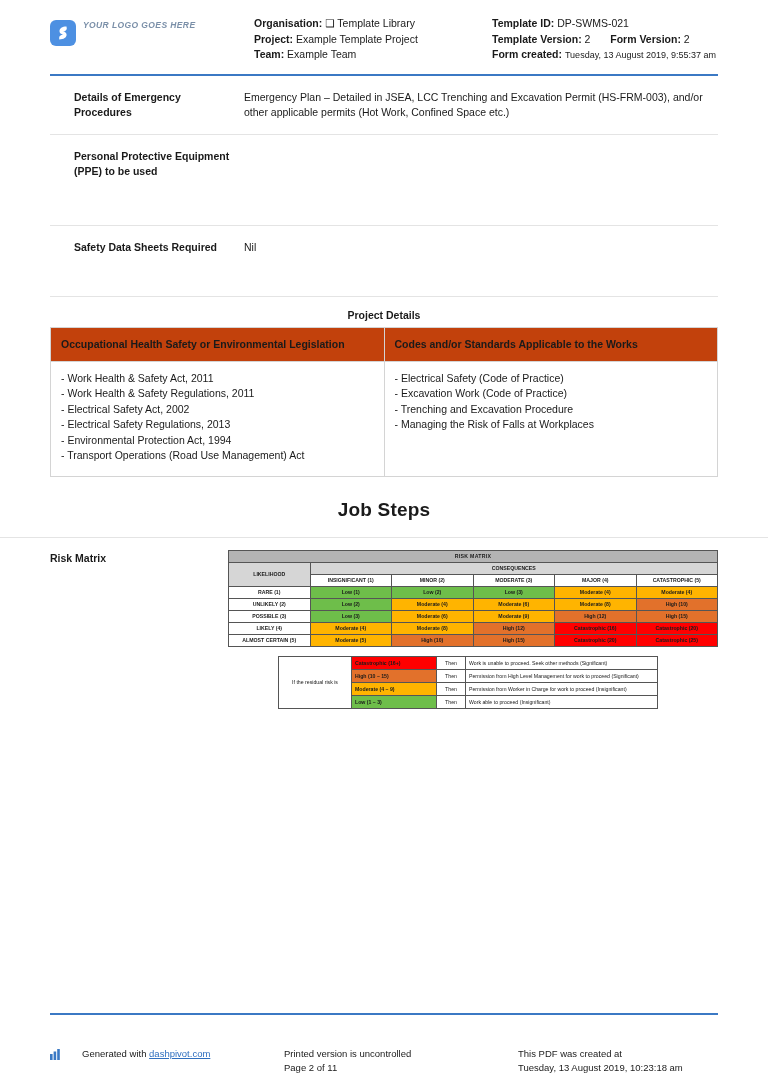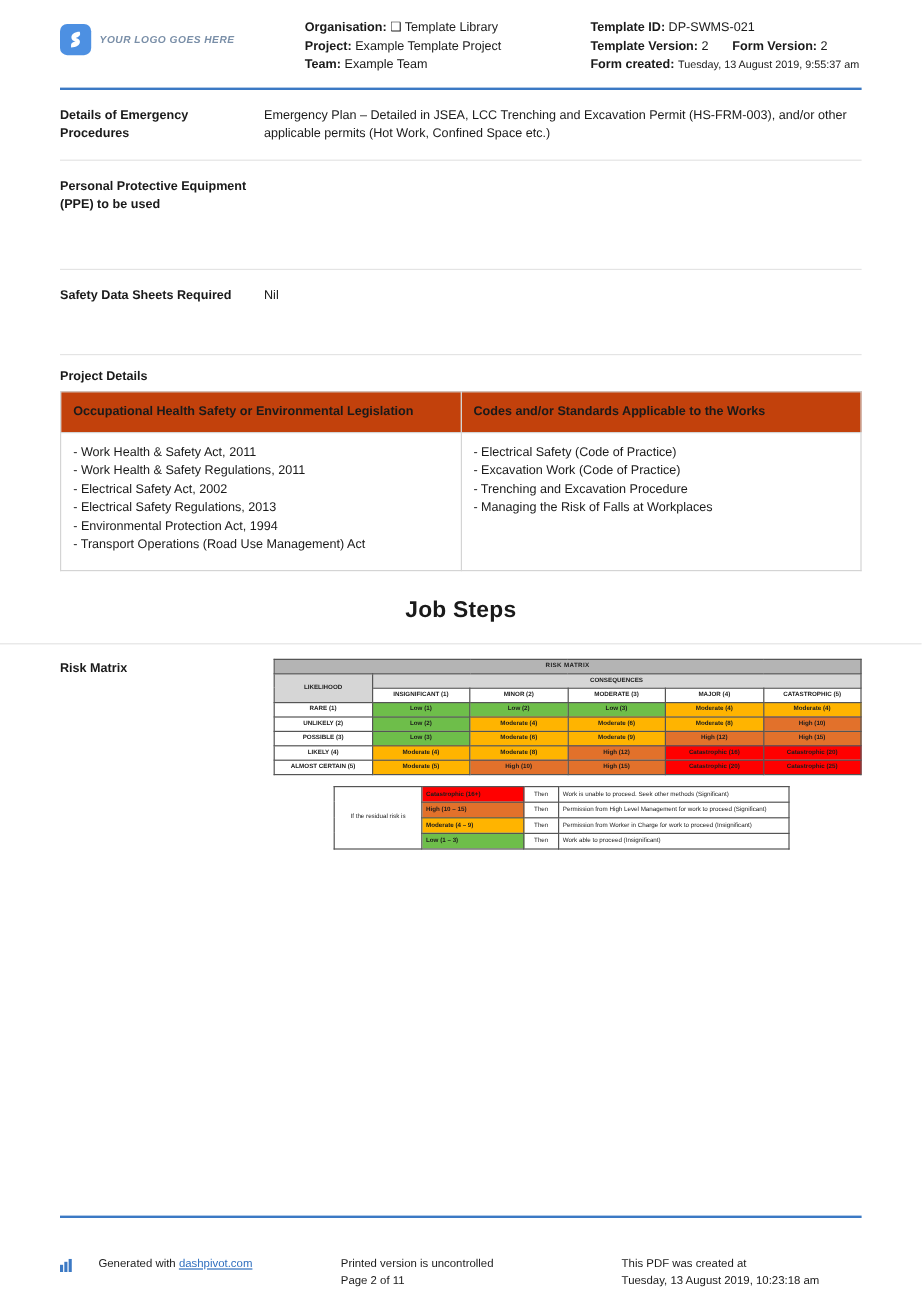--- a/index.html
+++ b/index.html
@@ -8,41 +8,41 @@
     background:#ffffff;
     font-family:"Liberation Sans", sans-serif;
     color:#1a1a1a;
     position:relative;
     overflow:hidden;
   }
   .page { position:relative; width:768px; height:1087px; box-sizing:border-box; }
 
   
   .header { display:flex; padding:16px 50px 0 50px; align-items:flex-start; }
-  .logo-col { width:175px; flex:0 0 175px; display:flex; align-items:center; gap:7px; padding-top:4px; }
+  .logo-col { width:175px; flex:0 0 175px; display:flex; align-items:flex-start; gap:7px; padding-top:4px; }
   .logo-mark { width:26px; height:26px; border-radius:6px; background:#4d90e2; position:relative; flex:0 0 26px; }
   .logo-mark svg { position:absolute; left:0; top:0; }
   .logo-text { font-style:italic; font-weight:bold; font-size:8.5px; color:#7a8fa8; letter-spacing:.4px; white-space:nowrap; }
   .meta-col { flex:0 0 238px; }
   .meta-col2 { flex:1 1 auto; }
   .meta-line { font-size:10.5px; line-height:15.5px; color:#1a1a1a; white-space:nowrap;margin-left:29px; }
   .meta-line b { font-weight:bold; }
   .meta-sm { font-size:9px; }
   .gap { display:inline-block; width:14px; }
   .header-rule { height:2px; background:#3b79c4; margin:10px 50px 0 50px; }
 
   
   .fields { padding:0 50px; }
   .frow { display:flex; border-bottom:1px solid #e4e4e4; padding:14px 0 14px 0; }
-  .frow .flabel { flex:0 0 170px; font-size:10.5px; font-weight:bold; line-height:15px; color:#1a1a1a; padding-right:10px; box-sizing:border-box; }
+  .frow .flabel { flex:0 0 170px; font-size:10.5px; font-weight:bold; line-height:15px; color:#1a1a1a; padding-right:10px; box-sizing:border-box;margin-left:24px; }
   .frow .fvalue { flex:1 1 auto; font-size:10.5px; line-height:15px; color:#1a1a1a; }
   .frow.tall { min-height:62px; }
   .frow.short { min-height:42px; }
 
-  .section-title { padding:12px 50px 6px 50px; font-size:10.5px; font-weight:bold; }
+  .section-title { padding:12px 50px 6px 50px; font-size:10.5px; font-weight:bold;text-align:center; }
 
   
   .pd-wrap { padding:0 50px; }
   .pd-table { width:100%; border-collapse:collapse; border:1px solid #d4d4d4; table-layout:fixed; }
   .pd-table th {
     background:#c2410c; border:1px solid #d4d4d4; text-align:left;
     font-size:10.5px; font-weight:bold; padding:9px 10px; line-height:15px; vertical-align:top;
   }
   .pd-table td { border:1px solid #d4d4d4; padding:9px 10px 12px 10px; vertical-align:top; }
   .pd-li { font-size:10.5px; line-height:15.5px; color:#1a1a1a; }

